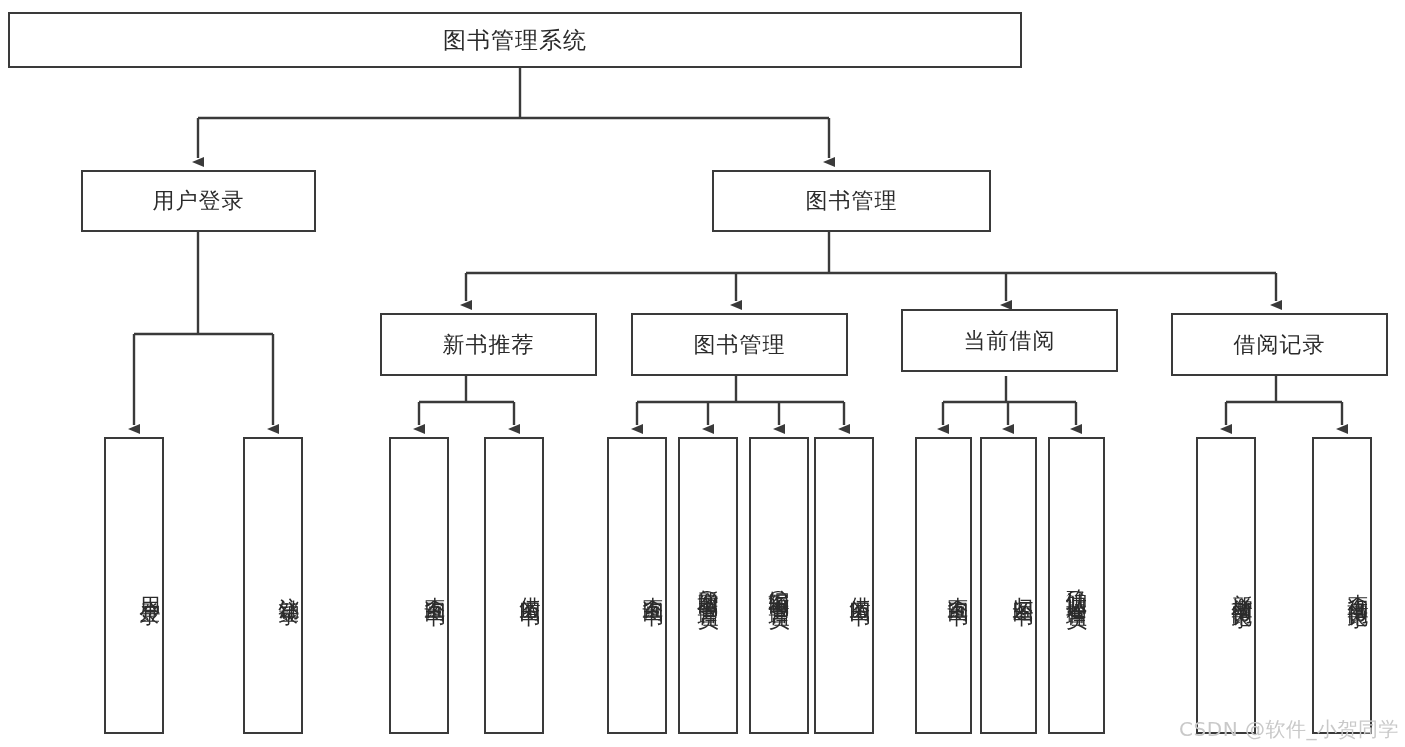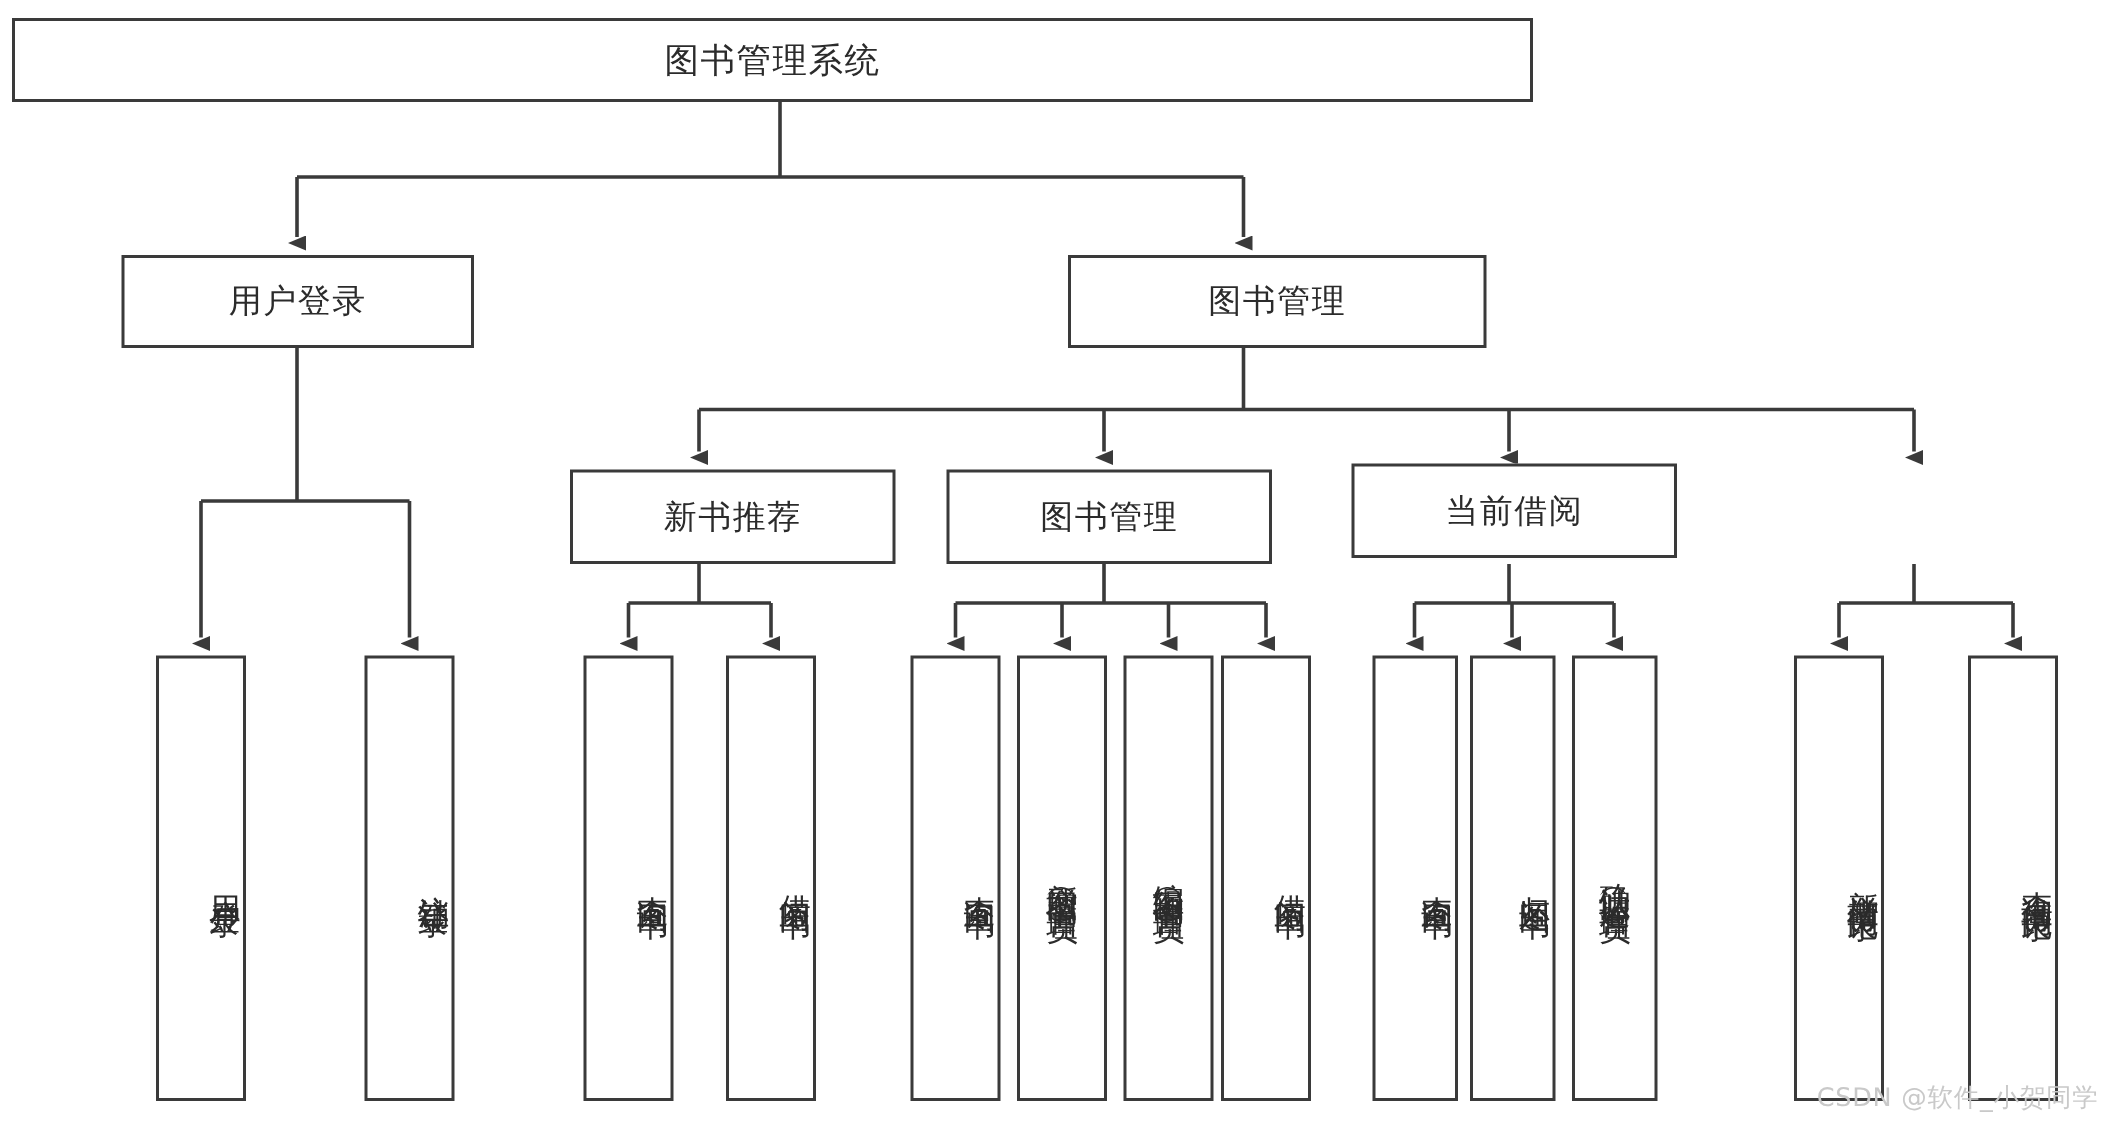--- a/index.html
+++ b/index.html
@@ -12,21 +12,21 @@
   .node{position:absolute;box-sizing:border-box;background:#ffffff;
         border:2px solid #3a3a3a;display:flex;align-items:center;
         justify-content:center;color:#2b2b2b;}
   .node.horiz{font-size:22px;letter-spacing:1px;}
   .node.root{font-size:23px;}
   .node.leaf{writing-mode:vertical-rl;text-orientation:upright;
              font-size:21px;letter-spacing:3px;line-height:1.15;
              padding-top:6px;padding-bottom:6px;
              align-items:flex-start;justify-content:center;}
   .node.leaf.tall{align-items:center;}
-  .watermark{position:absolute;right:6px;bottom:4px;font-size:17px;
+  .watermark{position:absolute;right:6px;bottom:4px;font-size:20px;
              color:#c9c9c9;letter-spacing:0.5px;white-space:nowrap;margin-left:24px;}
 </style>
 </head>
 <body>
 
 <div id="diagram-root">
 
   <svg id="edges" viewBox="0 0 1405 747" xmlns="http://www.w3.org/2000/svg">
     <defs>
       <marker id="arrow" markerWidth="10" markerHeight="12" refX="1" refY="6" orient="auto" markerUnits="userSpaceOnUse">
@@ -85,20 +85,21 @@
   <div class="node horiz" style="left:81px;top:170px;width:235px;height:62px;">用户登录</div>
 
   <div class="node horiz" style="left:712px;top:170px;width:279px;height:62px;">图书管理</div>
 
   <div class="node horiz" style="left:380px;top:313px;width:217px;height:63px;">新书推荐</div>
 
   <div class="node horiz" style="left:631px;top:313px;width:217px;height:63px;">图书管理</div>
 
   <div class="node horiz" style="left:901px;top:309px;width:217px;height:63px;">当前借阅</div>
 
+  <div class="node horiz" style="left:1171px;top:313px;width:217px;height:63px;">借阅记录</div>
 
   <div class="node leaf" style="left:104px;top:437px;width:60px;height:297px;">用户登录</div>
 
   <div class="node leaf" style="left:243px;top:437px;width:60px;height:297px;">注销登录</div>
 
   <div class="node leaf" style="left:389px;top:437px;width:60px;height:297px;">查询图书</div>
 
   <div class="node leaf" style="left:484px;top:437px;width:60px;height:297px;">借阅图书</div>
 
   <div class="node leaf" style="left:607px;top:437px;width:60px;height:297px;">查询图书</div>

